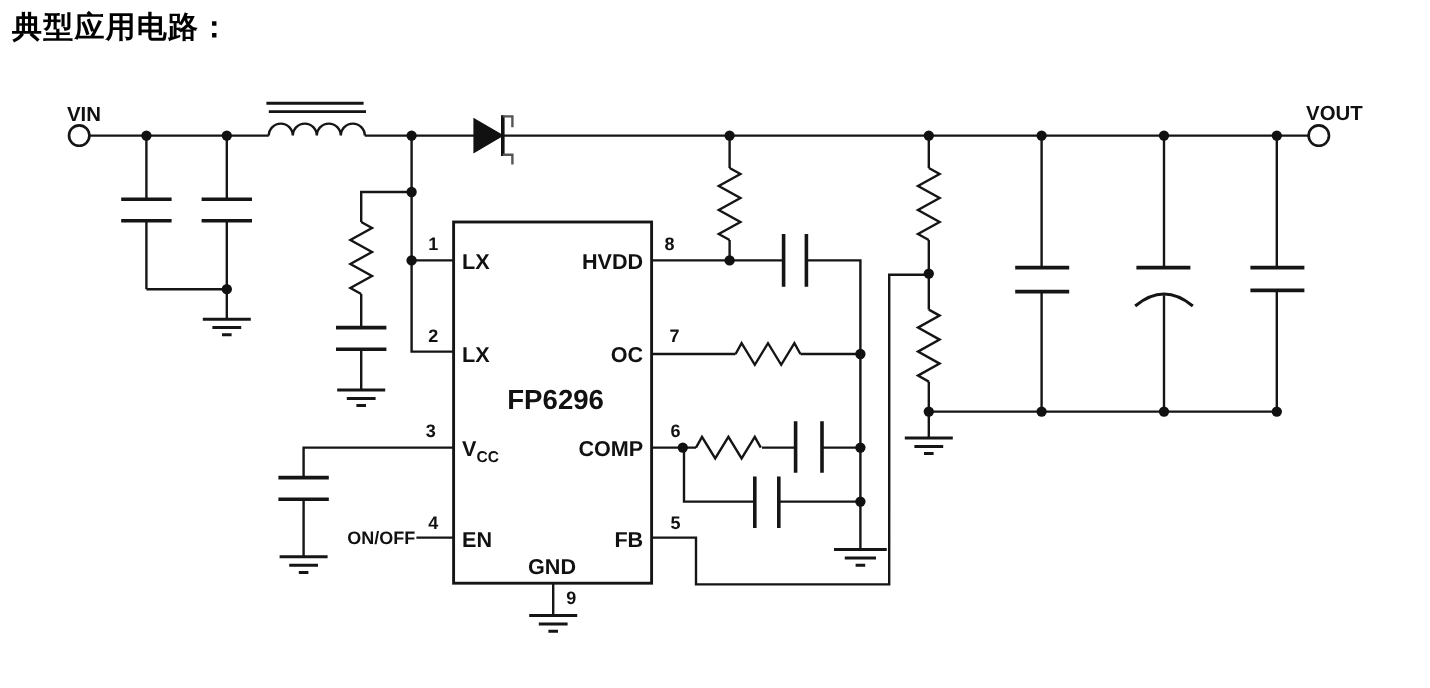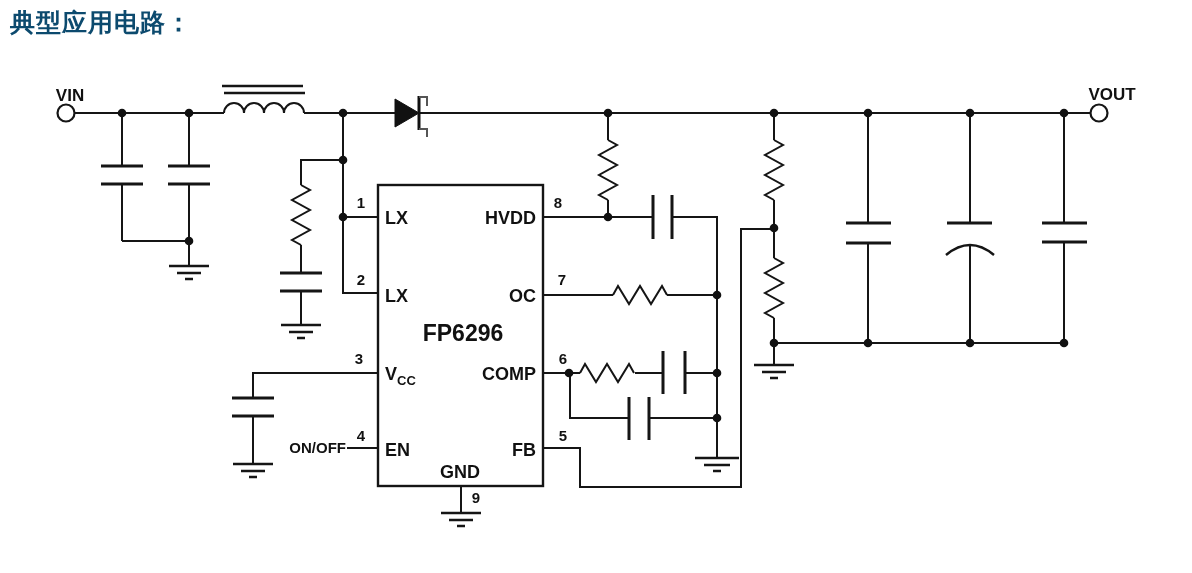--- a/index.html
+++ b/index.html
@@ -6,21 +6,21 @@
   .page{
     position:relative;
     width:1192px;height:573px;
     background:#ffffff;
     font-family:"Liberation Sans","DejaVu Sans",sans-serif;
     overflow:hidden;
   }
   .title{
     position:absolute;left:10px;top:6px;
     font-size:25px;font-weight:bold;
-    color:#0c4a6e;
+    color:#000000;
     letter-spacing:1px;
   }
   svg text{
     font-family:"Liberation Sans","DejaVu Sans",sans-serif;
     font-weight:bold;
     fill:#111111;
   }
   .schematic{position:absolute;left:0;top:0;}
 </style>
 </head>

